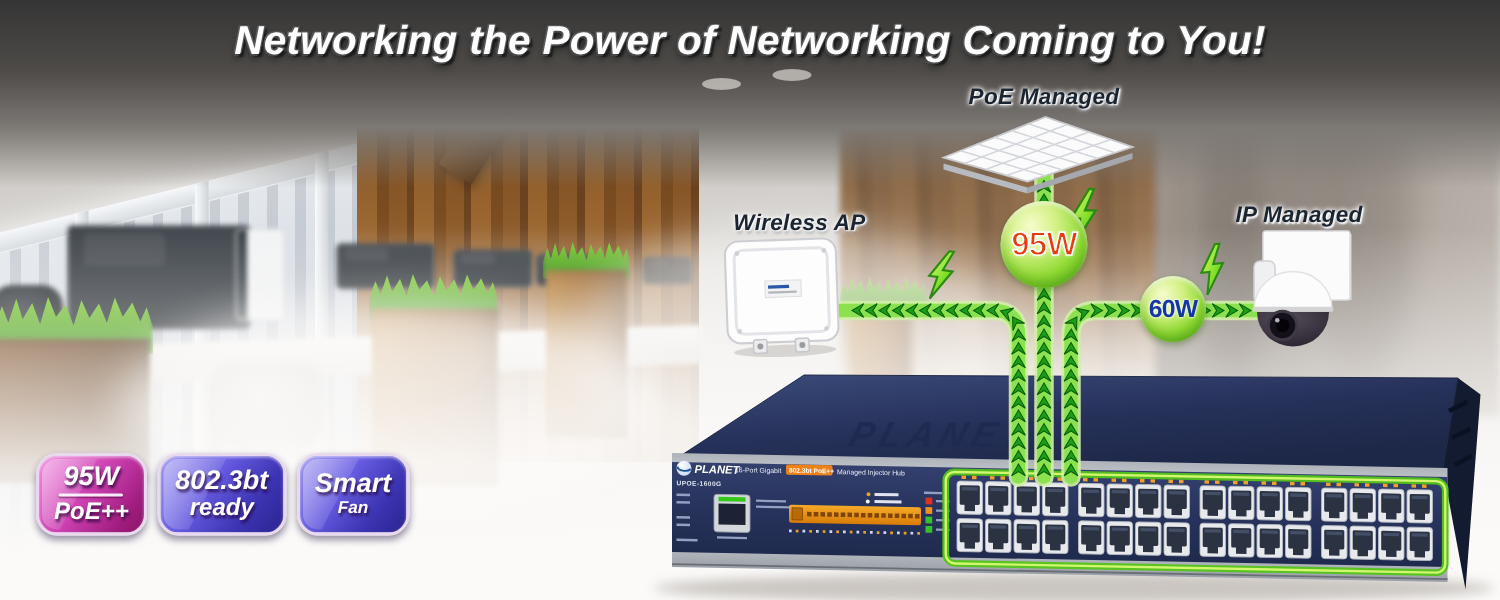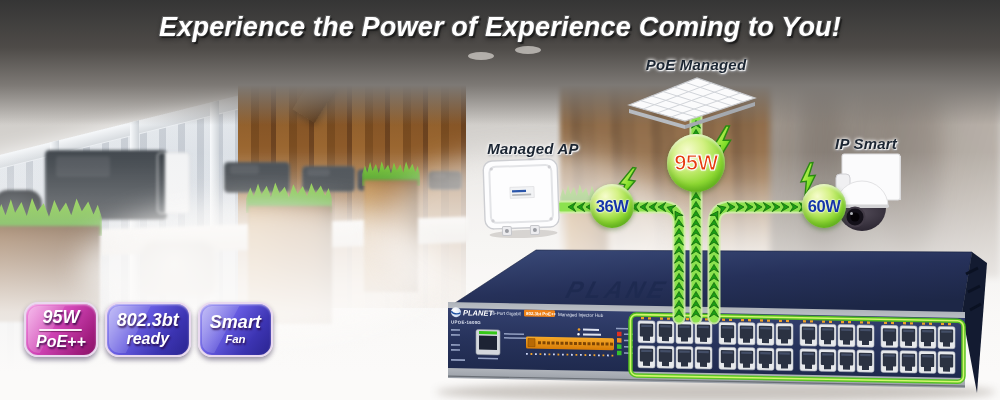--- a/index.html
+++ b/index.html
@@ -643,38 +643,37 @@
       <polygon points="11,0 0,18 5.5,18 2.5,33 15,13 8.5,13 14,0" fill="url(#boltG)" stroke="#2a8a12" stroke-width="1.4"></polygon>
     </g>
     <g transform="translate(714,126) scale(1.1)">
       <polygon points="11,0 0,18 5.5,18 2.5,33 15,13 8.5,13 14,0" fill="url(#boltG)" stroke="#2a8a12" stroke-width="1.4"></polygon>
     </g>
     <g transform="translate(799,164) rotate(-6)">
       <polygon points="11,0 0,18 5.5,18 2.5,33 15,13 8.5,13 14,0" fill="url(#boltG)" stroke="#2a8a12" stroke-width="1.4"></polygon>
     </g>
   </svg>
 
-  <div class="dev-label" style="left:533px;top:140px">Managed AP</div>
+  <div class="dev-label" style="left:533px;top:140px">Wireless AP</div>
   <div class="dev-label" style="left:696px;top:56px">PoE Managed</div>
-  <div class="dev-label" style="left:866px;top:135px">IP Smart</div>
-
-  <div class="pbadge small" style="left:590px;top:184px">36W</div>
+  <div class="dev-label" style="left:866px;top:135px">IP Managed</div>
+
   <div class="pbadge big" style="left:667px;top:134px">95W</div>
-  <div class="pbadge small" style="left:802px;top:184px">60W</div>
+  <div class="pbadge small" style="left:760px;top:184px">60W</div>
 
   <div id="badge-row">
       <div class="fbadge magenta">
         <span class="l1">95W</span>
         <div class="divider"></div>
         <span class="l2">PoE++</span>
       </div>
       <div class="fbadge purple">
         <span class="l1">802.3bt</span>
         <span class="l2">ready</span>
       </div>
       <div class="fbadge purple">
         <span class="l1">Smart</span>
         <span class="l2">Fan</span>
       </div>
     </div>
 
-  <div id="title">Experience the Power of Experience Coming to You!</div>
+  <div id="title">Networking the Power of Networking Coming to You!</div>
 </div>
 
 </body></html>

